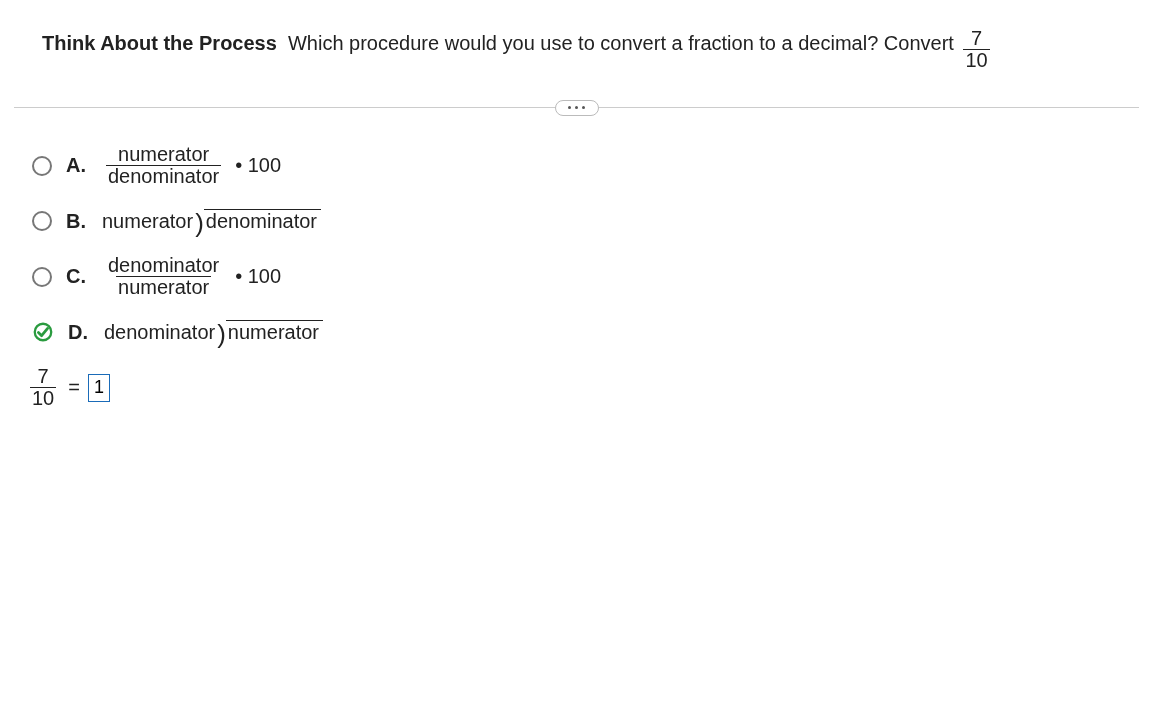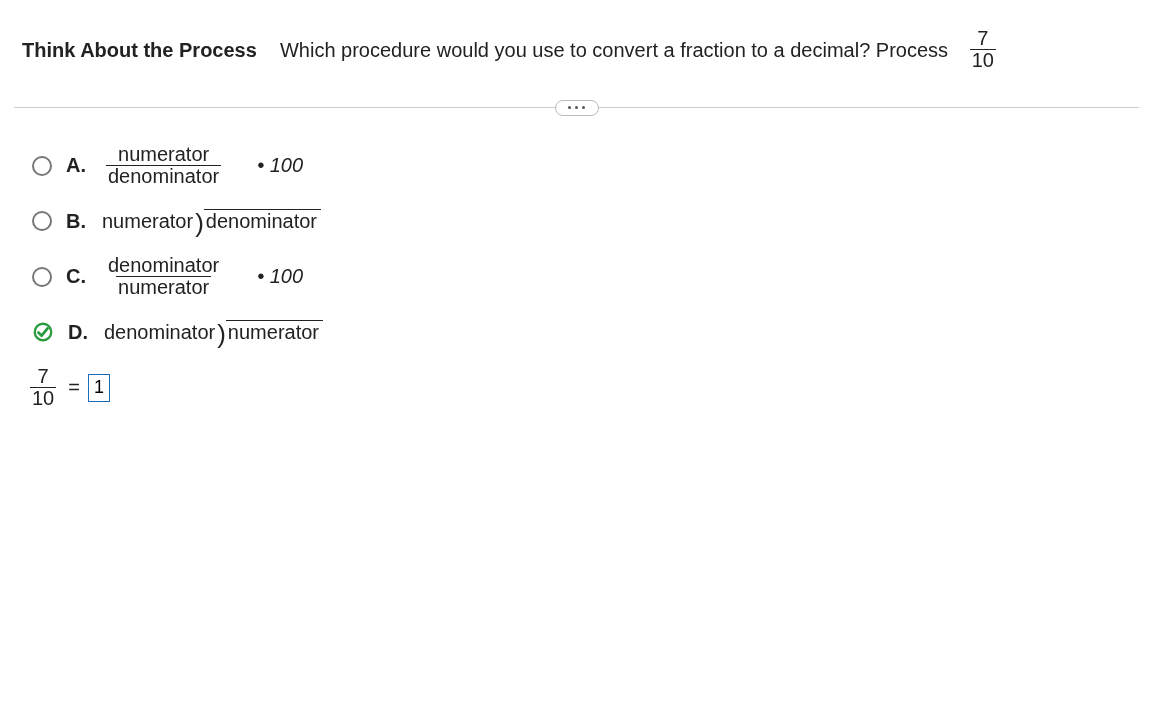--- a/index.html
+++ b/index.html
@@ -13,22 +13,22 @@
       font-size: 20px;
     }
     .container {
       padding: 28px 22px 0 22px;
     }
     .prompt {
       line-height: 1.5;
       margin-bottom: 36px;
       display: flex;
       flex-wrap: wrap;
-      align-items: center;
-      gap: 12px;
+      gap: 0;
+      margin-left: 20px;
     }
     .bold { font-weight: 700; }
     .fraction {
       display: inline-flex;
       flex-direction: column;
       align-items: center;
       vertical-align: middle;
       line-height: 1.05;
       margin: 0 4px;
     }
@@ -92,23 +92,23 @@
       width: 22px; height: 22px;
     }
     .option-letter {
       font-weight: 700;
       width: 22px;
       flex-shrink: 0;
     }
     .option-content {
       display: flex;
       align-items: center;
-      gap: 16px;
-    }
-    .times100 { margin-left: 16px; font-style: italic; }
+      gap: 4px;
+    }
+    .times100 { margin-left: 6px; }
     .longdiv {
       display: inline-flex;
       align-items: flex-end;
     }
     .longdiv .divisor { padding-right: 2px; }
     .longdiv .dividend {
       border-top: 1.5px solid #222;
       padding: 0 4px 0 2px;
       position: relative;
     }
@@ -135,21 +135,21 @@
       padding: 0;
     }
     .check-svg { width: 22px; height: 22px; }
   </style>
 </head>
 <body>
 
 <div class="container">
   <div class="prompt">
     <span class="bold">Think About the Process</span>
-    <span style="white-space:pre">  Which procedure would you use to convert a fraction to a decimal? Process </span>
+    <span style="white-space:pre">  Which procedure would you use to convert a fraction to a decimal? Convert </span>
     <span class="fraction">
       <span class="num">7</span>
       <span class="den">10</span>
     </span>
   </div>
 
   <div class="divider-wrap">
     <div class="pill">
       <div class="dots">
         <div class="dot"></div>

